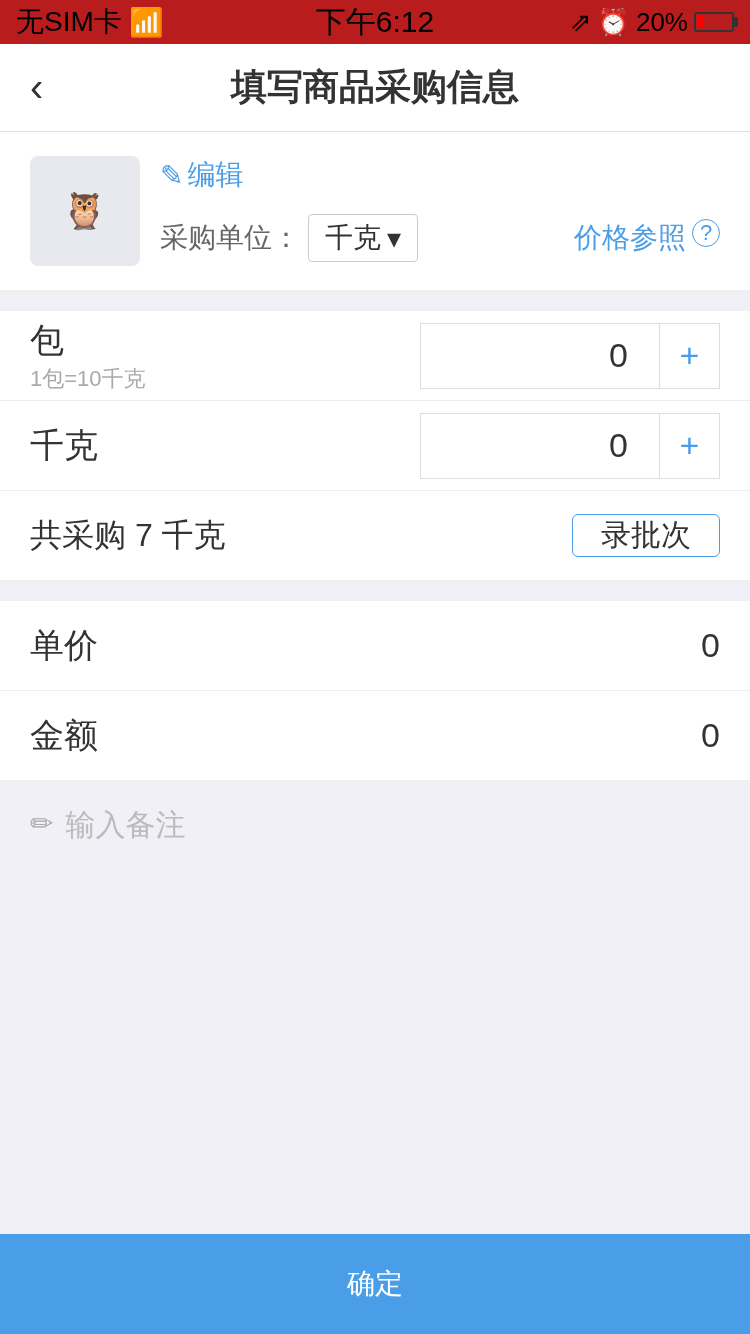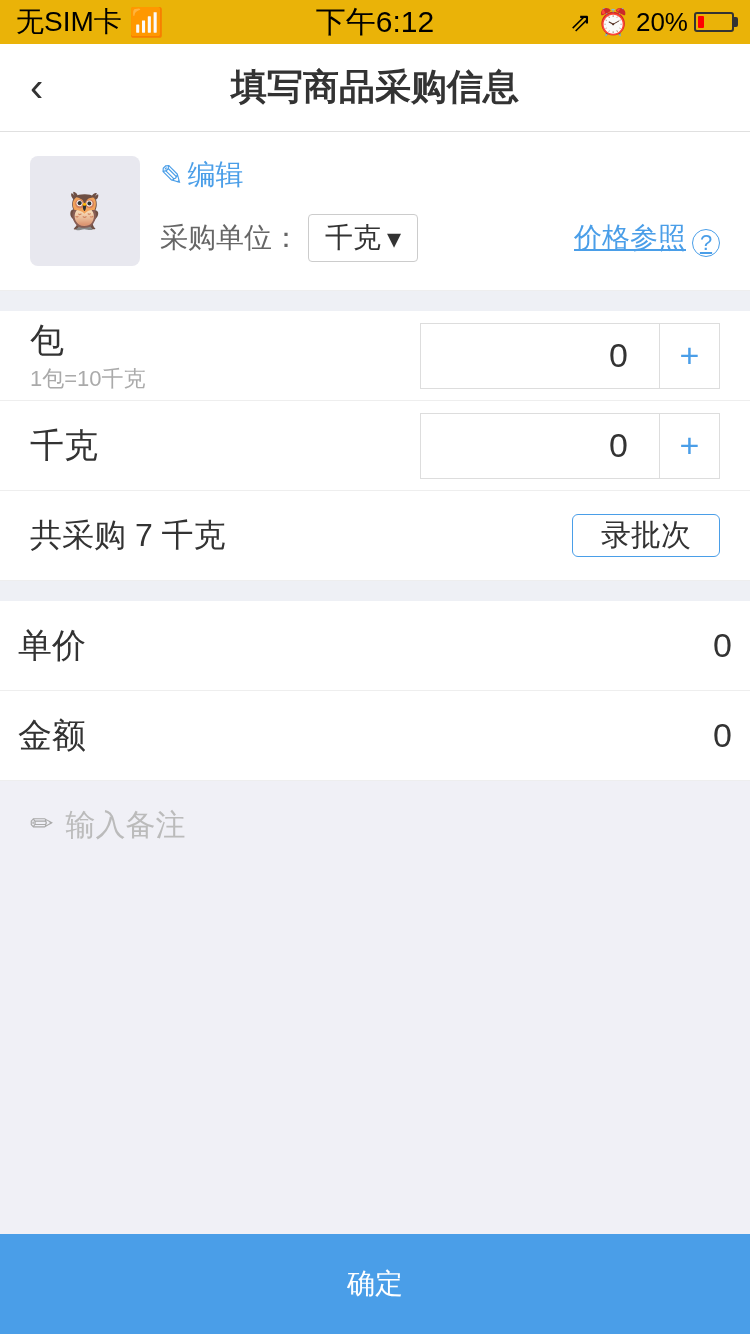--- a/index.html
+++ b/index.html
@@ -9,21 +9,21 @@
       min-height: 1334px;
       font-family: -apple-system, "PingFang SC", "Helvetica Neue", sans-serif;
       background: #f0f0f6;
       position: relative;
       overflow-x: hidden;
     }
 
     
     .status-bar {
       height: 44px;
-      background: #eab308;
+      background: #b91c1c;
       display: flex;
       align-items: center;
       justify-content: space-between;
       padding: 0 16px;
       font-size: 28px;
     }
     .status-left {
       font-size: 28px;
       color: #000;
       display: flex;
@@ -169,24 +169,23 @@
       display: flex;
       align-items: center;
       gap: 6px;
       background: #fff;
       cursor: pointer;
     }
     .price-ref {
       color: #4a9ee8;
       font-size: 28px;
       display: flex;
-      align-items: flex-end;
+      align-items: flex-start;
       gap: 6px;
       cursor: pointer;
-      text-decoration: underline;
     }
 
     
     .section-sep {
       height: 20px;
       background: #eef0f5;
     }
 
     
     .input-section {
@@ -271,21 +270,21 @@
 
     
     .info-section {
       background: #fff;
       margin-top: 0;
     }
     .info-row {
       display: flex;
       align-items: center;
       justify-content: space-between;
-      padding: 0 18px;
+      padding: 0 30px;
       height: 90px;
       border-bottom: 1px solid #eee;
     }
     .info-label {
       font-size: 34px;
       color: #333;
     }
     .info-value {
       font-size: 34px;
       color: #333;

